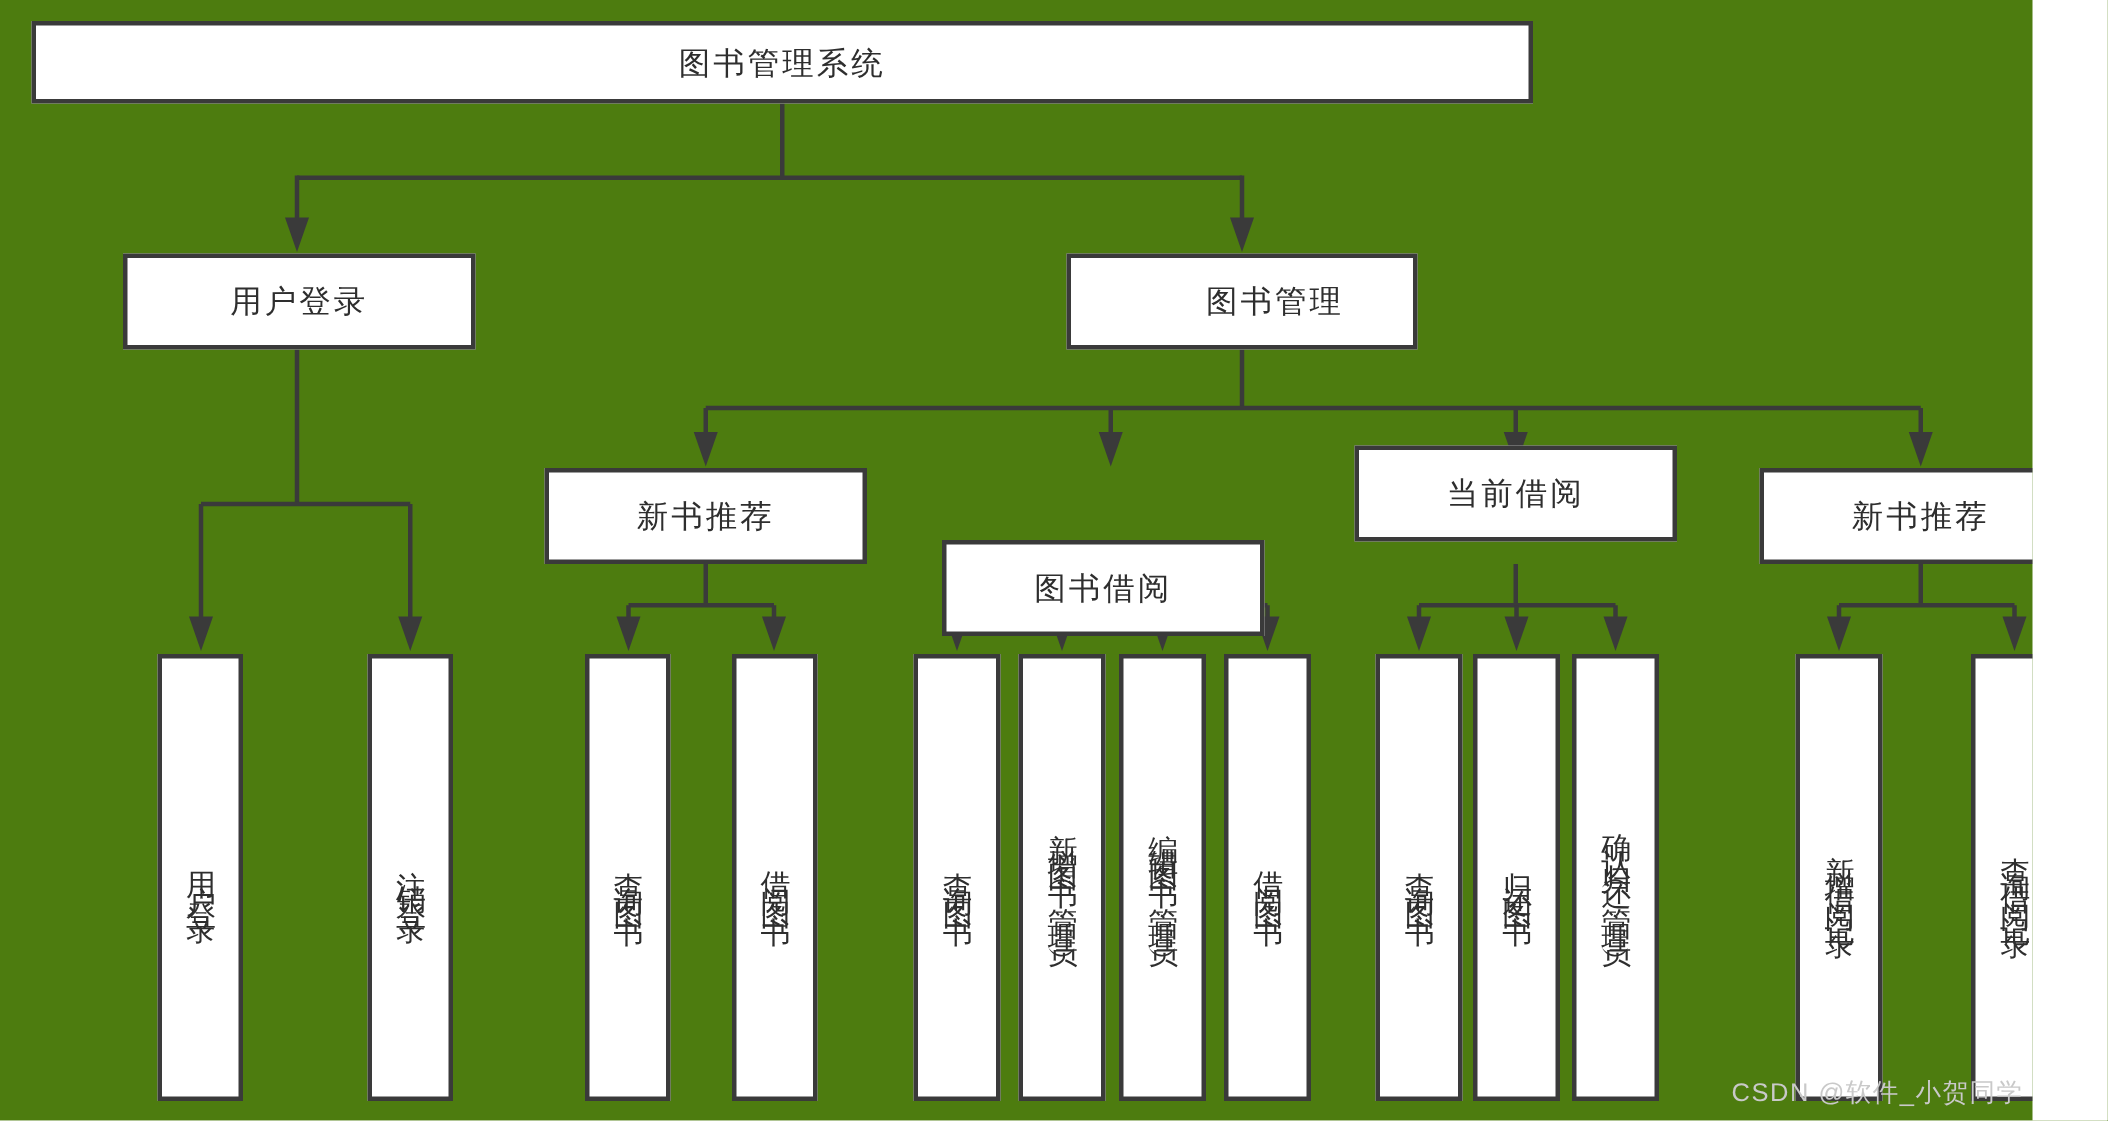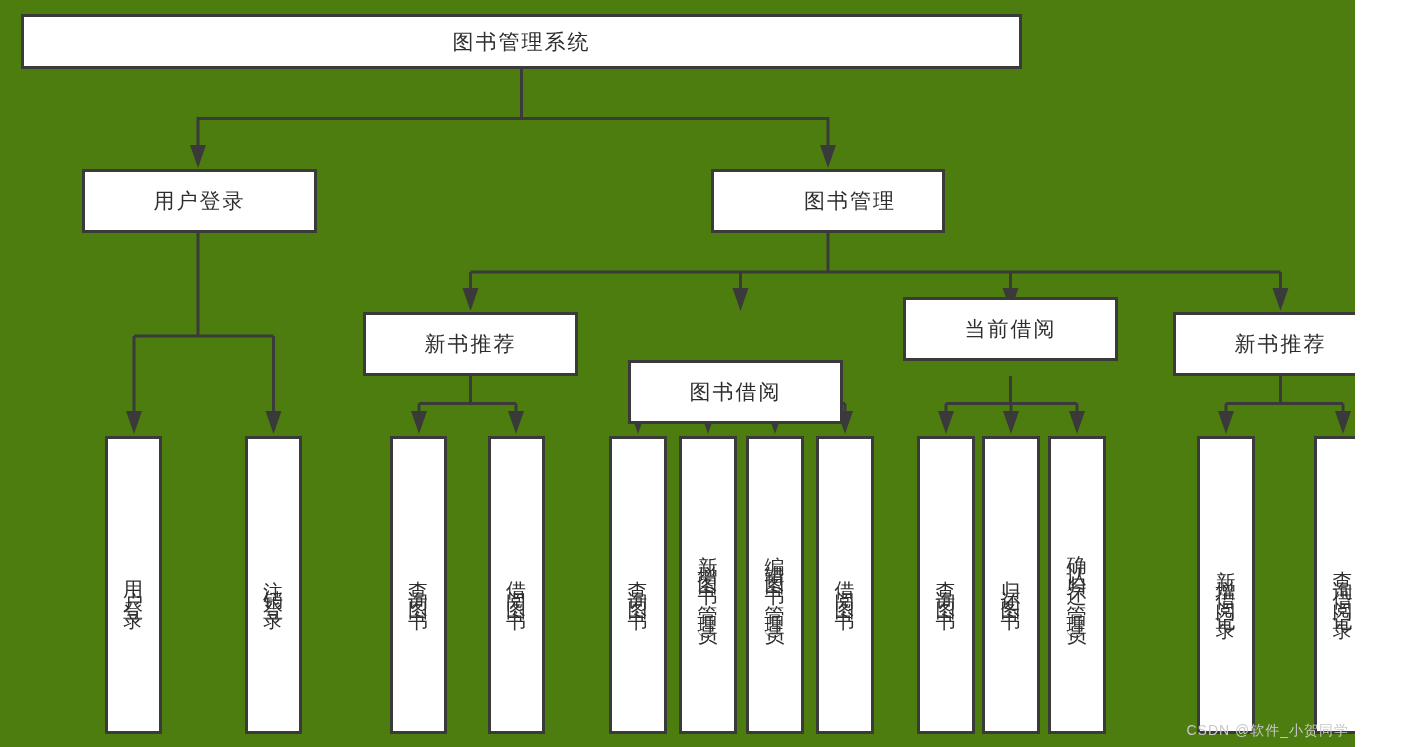--- a/index.html
+++ b/index.html
@@ -11,21 +11,21 @@
   .node {
     position:absolute; box-sizing:border-box; background:#ffffff;
     border:3px solid #3a3a3a; display:flex; align-items:center; justify-content:center;
   }
   .h-node { font-size:21px; letter-spacing:2px; white-space:nowrap; }
   .v-node .vtext {
     writing-mode:vertical-rl; font-size:20px; letter-spacing:10px; line-height:1;
     white-space:nowrap;
   }
   .watermark {
-    position:absolute; right:6px; bottom:7px; font-size:14px; letter-spacing:1px;
+    position:absolute; right:6px; bottom:7px; font-size:17px; letter-spacing:1px;
     color:#c9c9c9; white-space:nowrap;
   }
 </style>
 </head>
 <body>
 
 <div id="canvas">
 
   <svg id="wires" viewBox="0 0 1405 747" xmlns="http://www.w3.org/2000/svg">
     <g stroke="#3a3a3a" stroke-width="3" fill="none">

